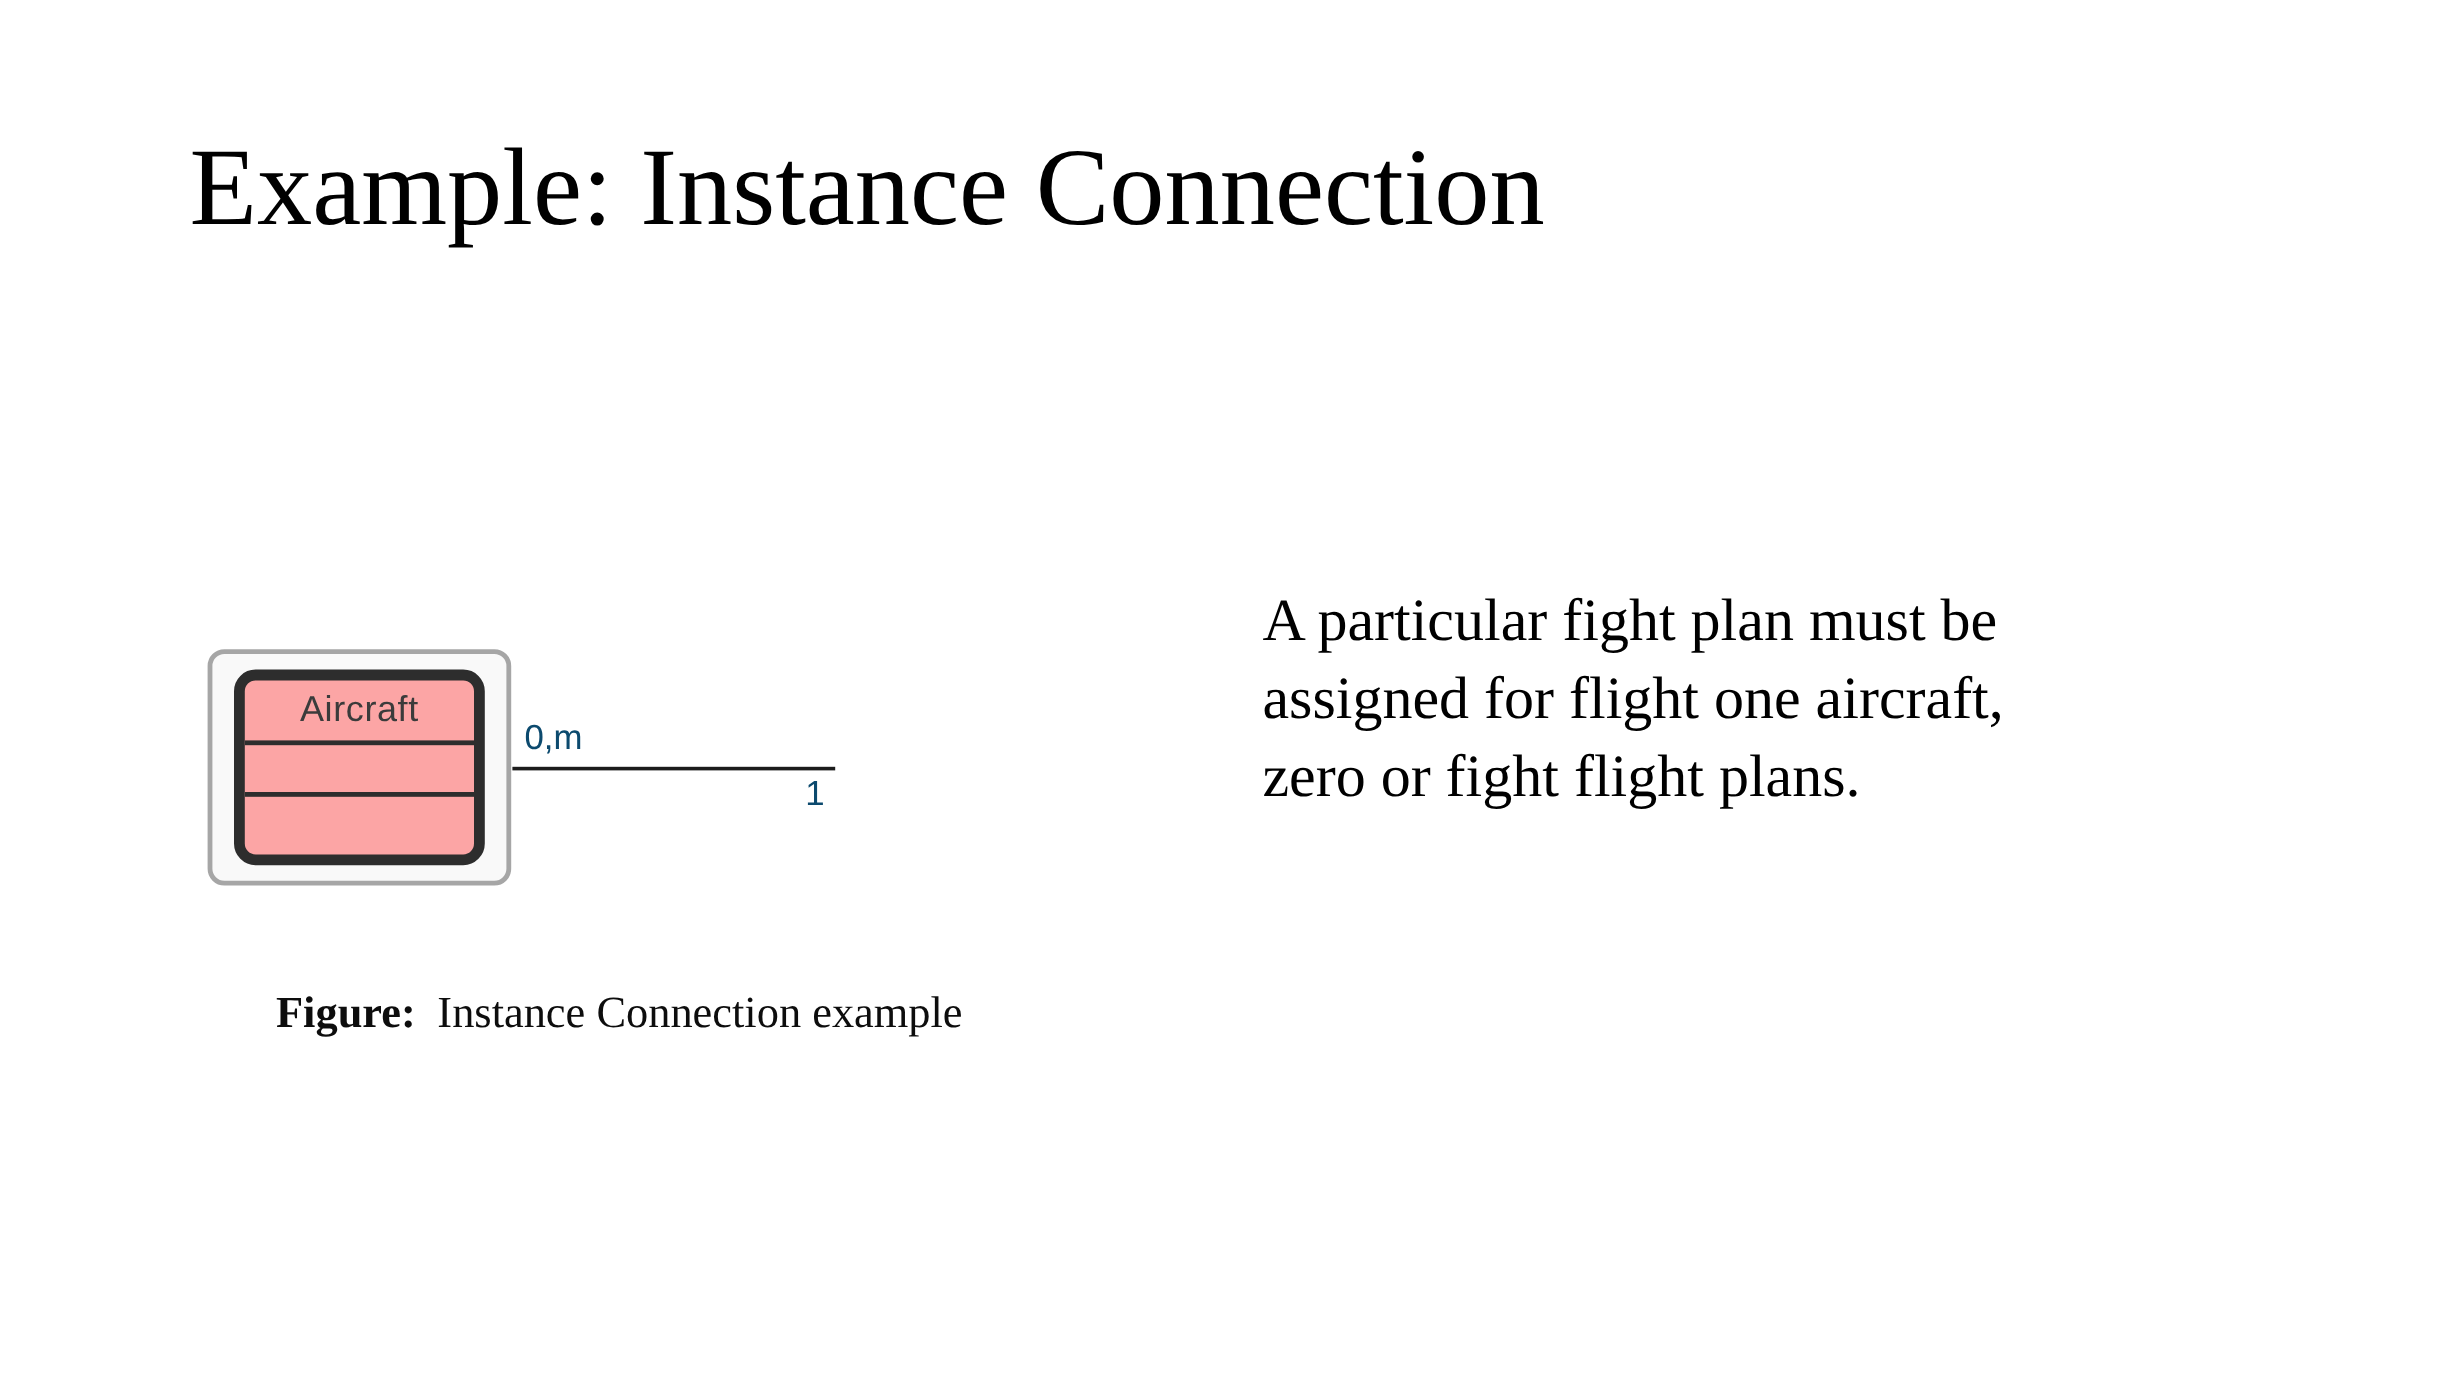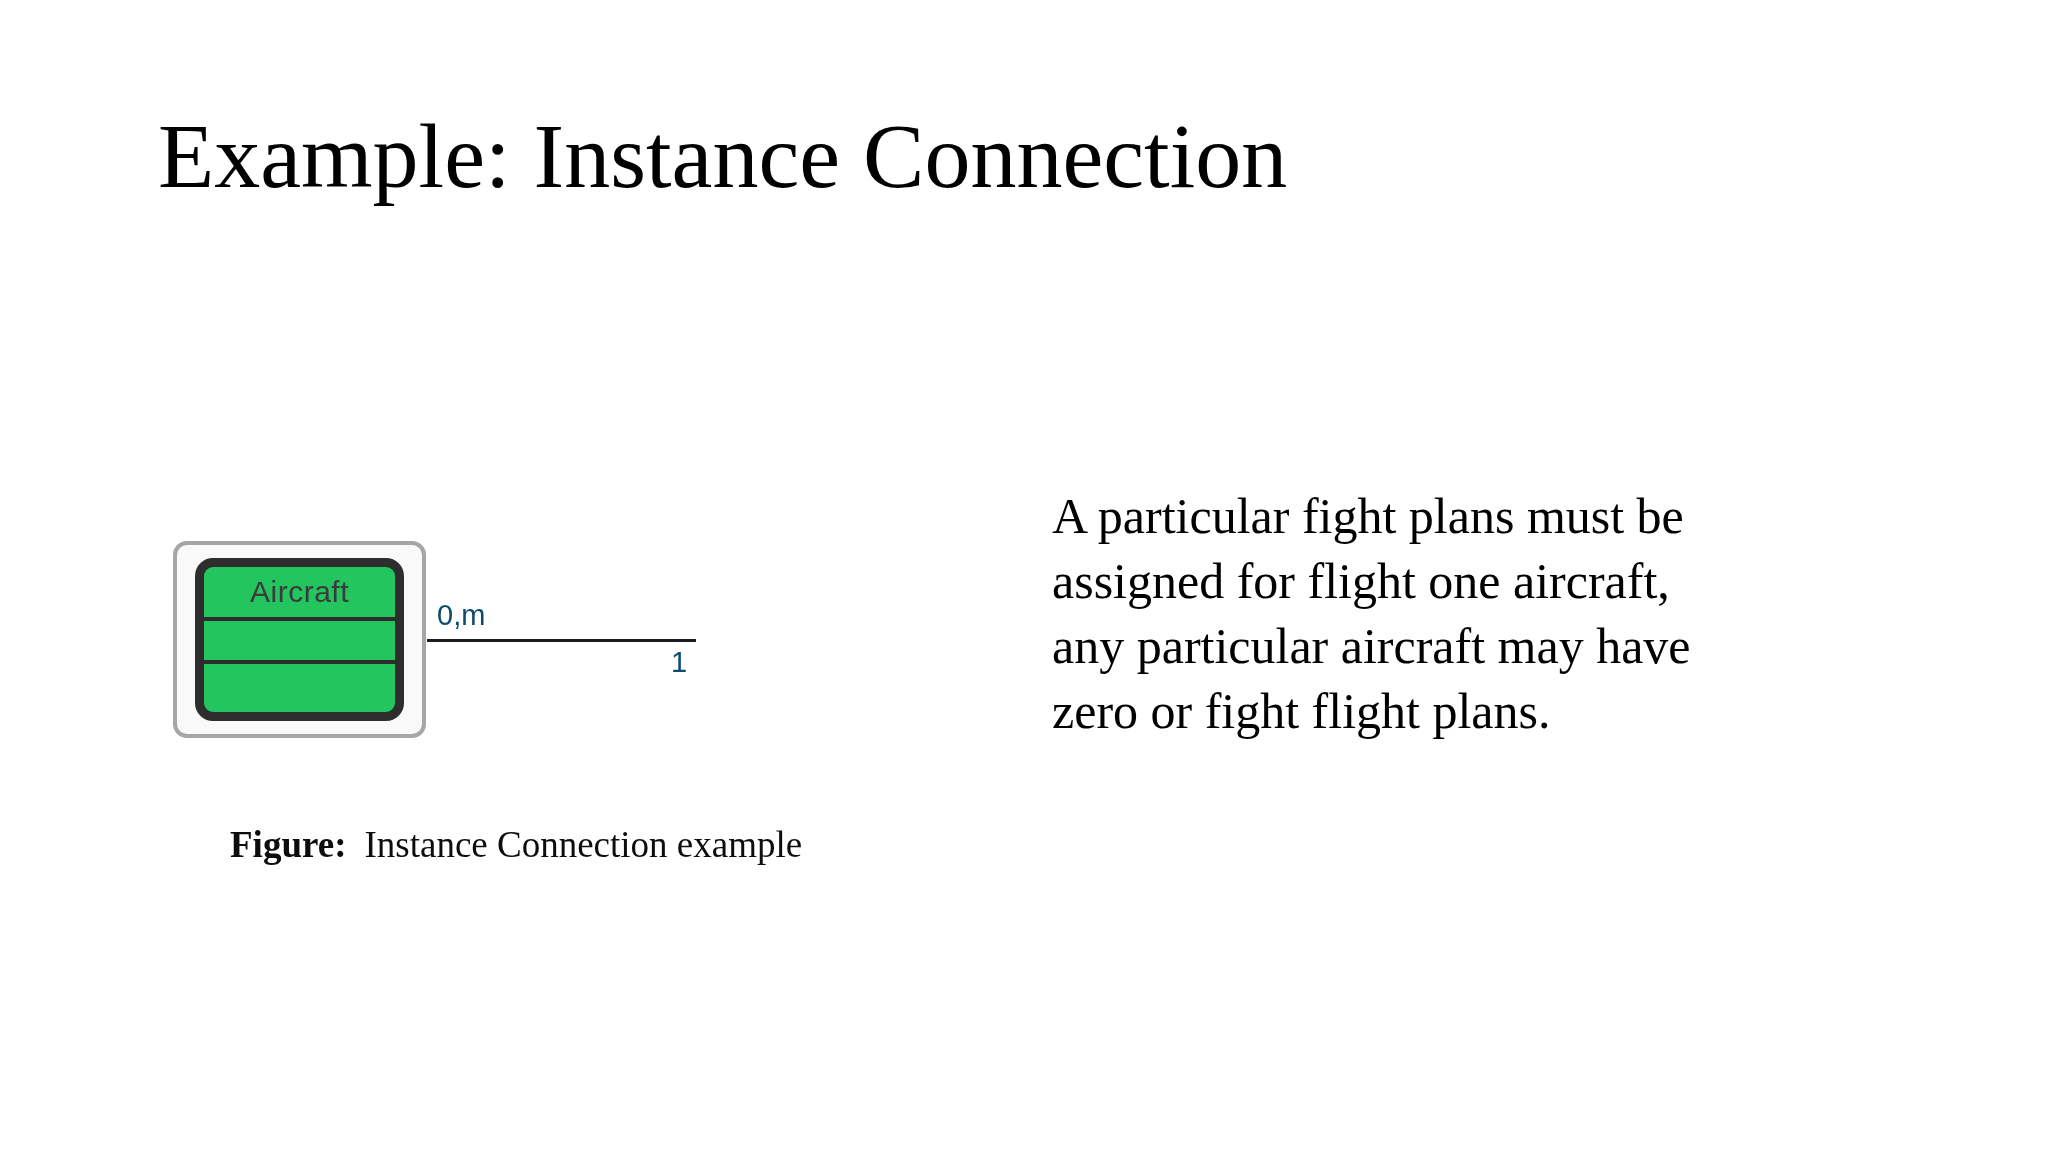--- a/index.html
+++ b/index.html
@@ -49,21 +49,21 @@
   }
   .class-box.aircraft   { left: 173px; top: 541px; width: 253px; height: 197px; }
   .class-box.flightplan { left: 695px; top: 544px; width: 282px; height: 196px; }
 
   .class-box-inner {
     position: absolute;
     left: 18px; right: 18px; top: 13px; bottom: 13px;
     box-sizing: border-box;
     border: 9px solid #2d2d2d;
     border-radius: 18px;
-    background: #22c55e;
+    background: #fca5a5;
     display: flex;
     flex-direction: column;
     overflow: hidden;
   }
   .compartment {
     box-sizing: border-box;
   }
   .compartment.name {
     flex: 0 0 37%;
     border-bottom: 4px solid #2d2d2d;
@@ -148,19 +148,18 @@
     <div class="connector-line"></div>
     <div class="multiplicity left">0,m</div>
     <div class="multiplicity right">1</div>
 
     <div class="figure-caption">
       <span class="cap-label">Figure:</span><span>Instance Connection example</span>
     </div>
   </div>
 
   <div class="body-paragraph">
-    <div>A particular fight plans must be</div>
+    <div>A particular fight plan must be</div>
     <div>assigned for flight one aircraft,</div>
-    <div>any particular aircraft may have</div>
     <div>zero or fight flight plans.</div>
   </div>
 
 </div>
 
 </body></html>

